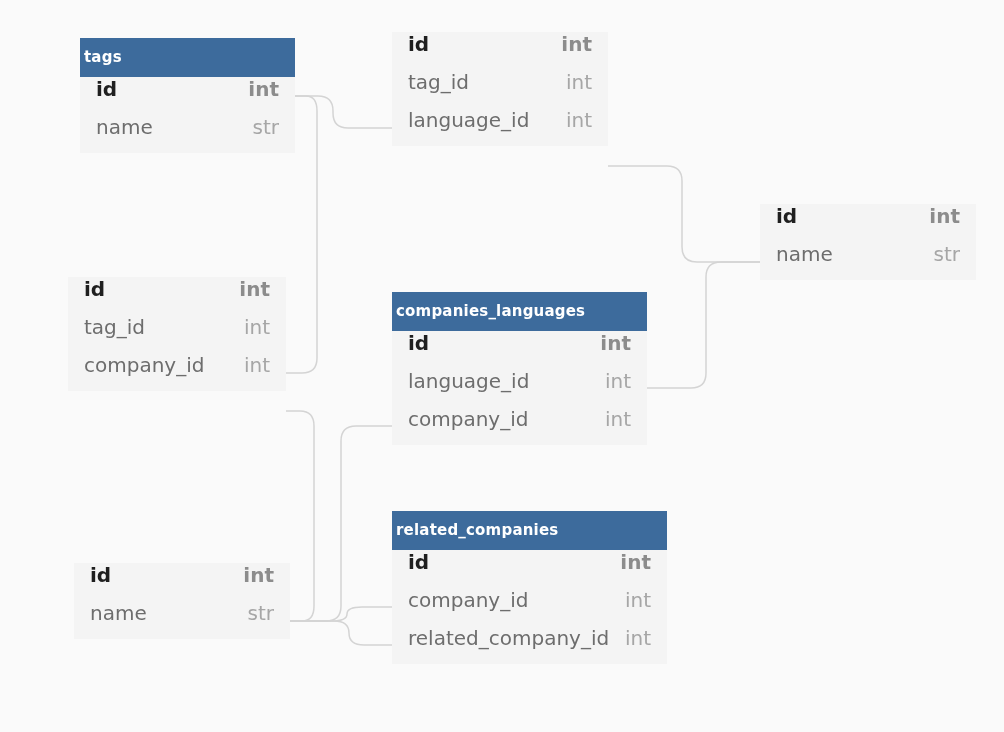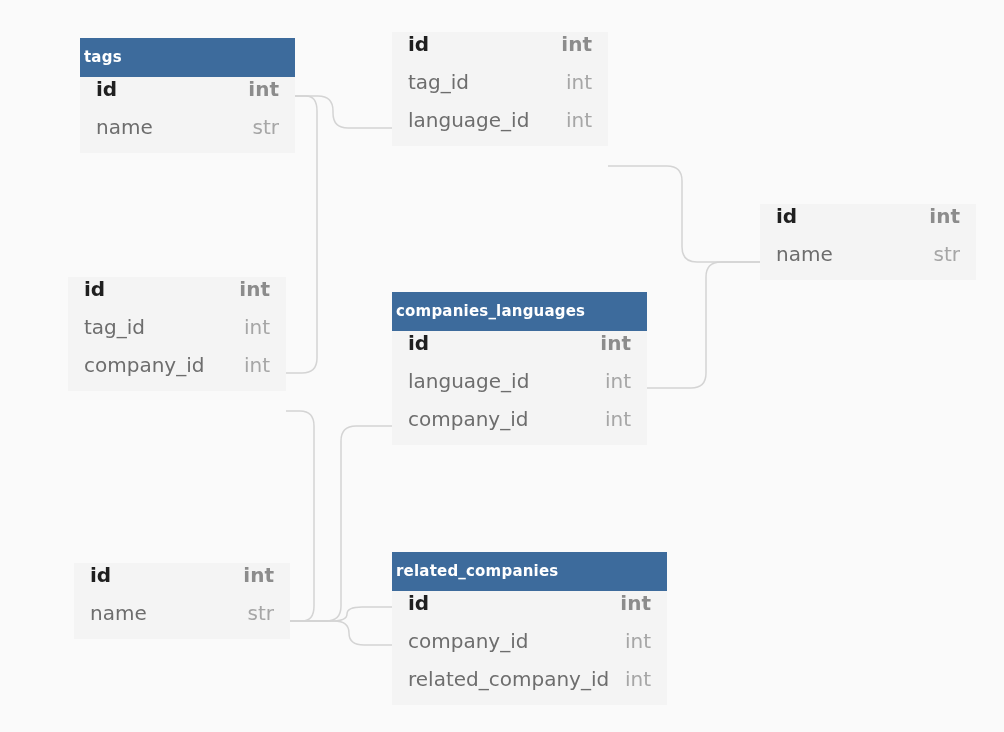--- a/index.html
+++ b/index.html
@@ -137,21 +137,21 @@
         <div class="frow">
           <span class="fname">language_id</span>
           <span class="ftype">int</span>
         </div>
         <div class="frow">
           <span class="fname">company_id</span>
           <span class="ftype">int</span>
         </div>
       </div>
     </div>
-    <div class="table" style="left: 392px; top: 511px; width: 275px; margin-top: 41px;">
+    <div class="table" style="left: 392px; top: 511px; width: 275px;">
       <div class="thead">related_companies</div>
       <div class="tbody">
         <div class="frow pk">
           <span class="fname">id</span>
           <span class="ftype">int</span>
         </div>
         <div class="frow">
           <span class="fname">company_id</span>
           <span class="ftype">int</span>
         </div>

